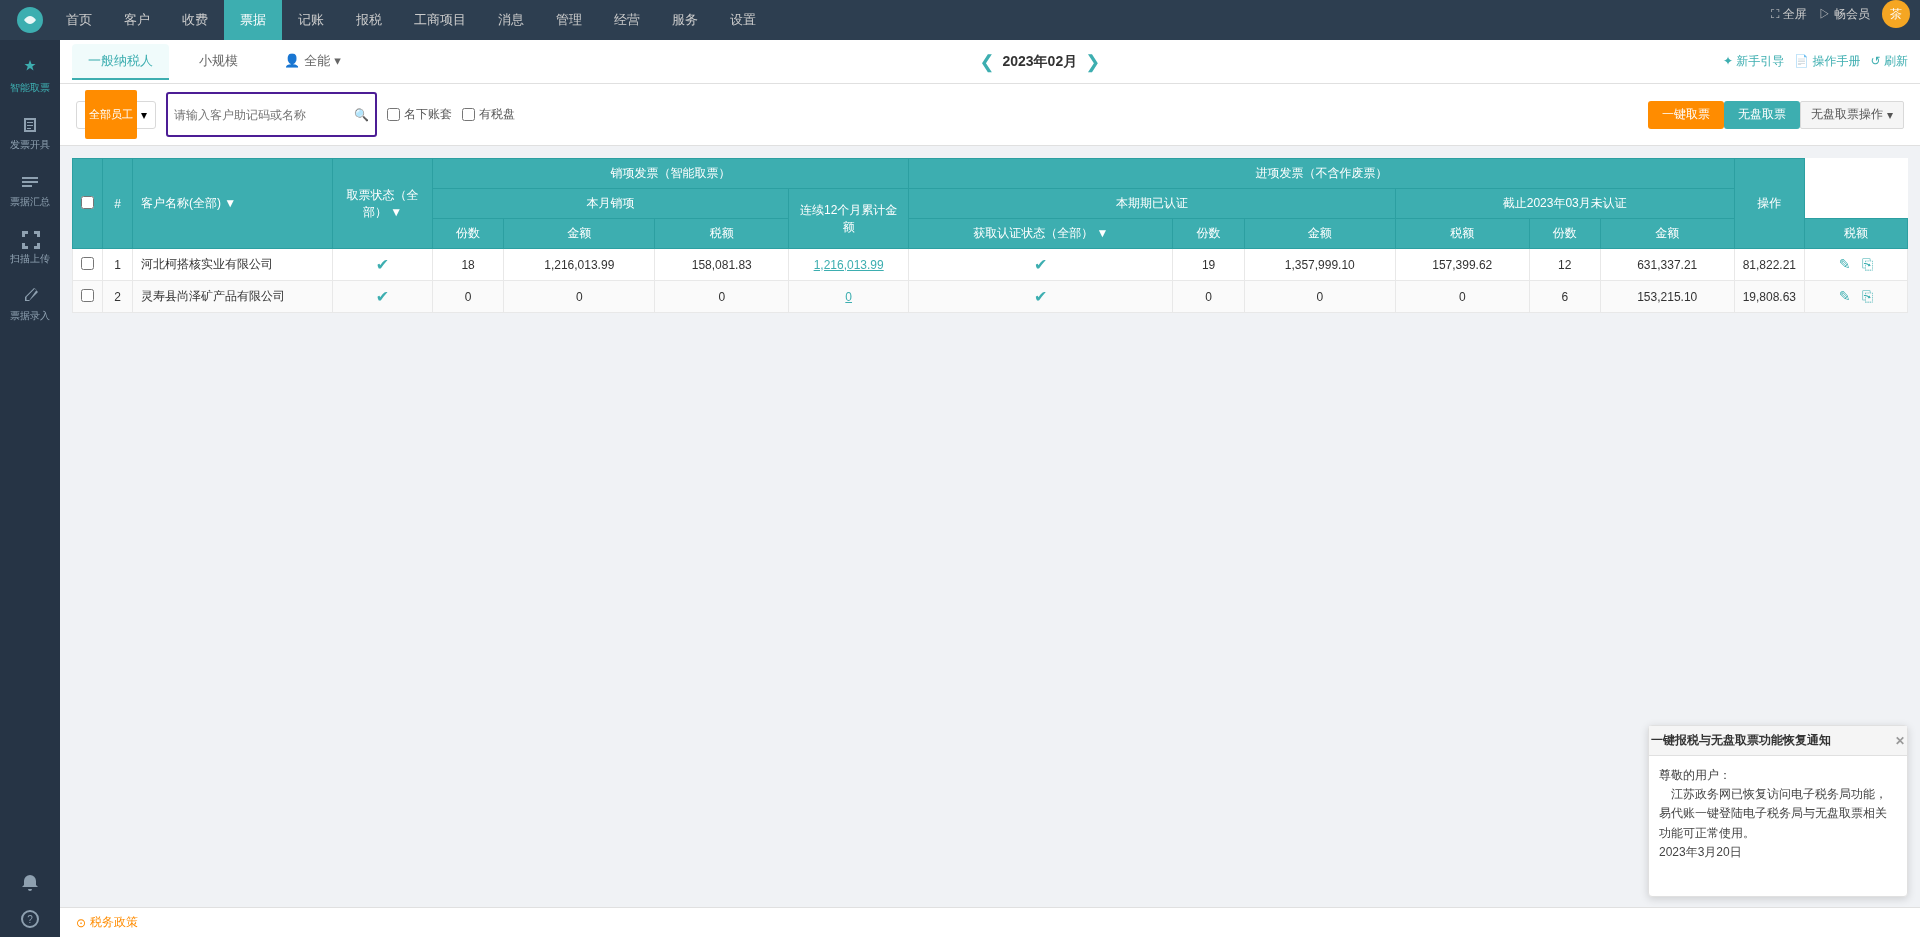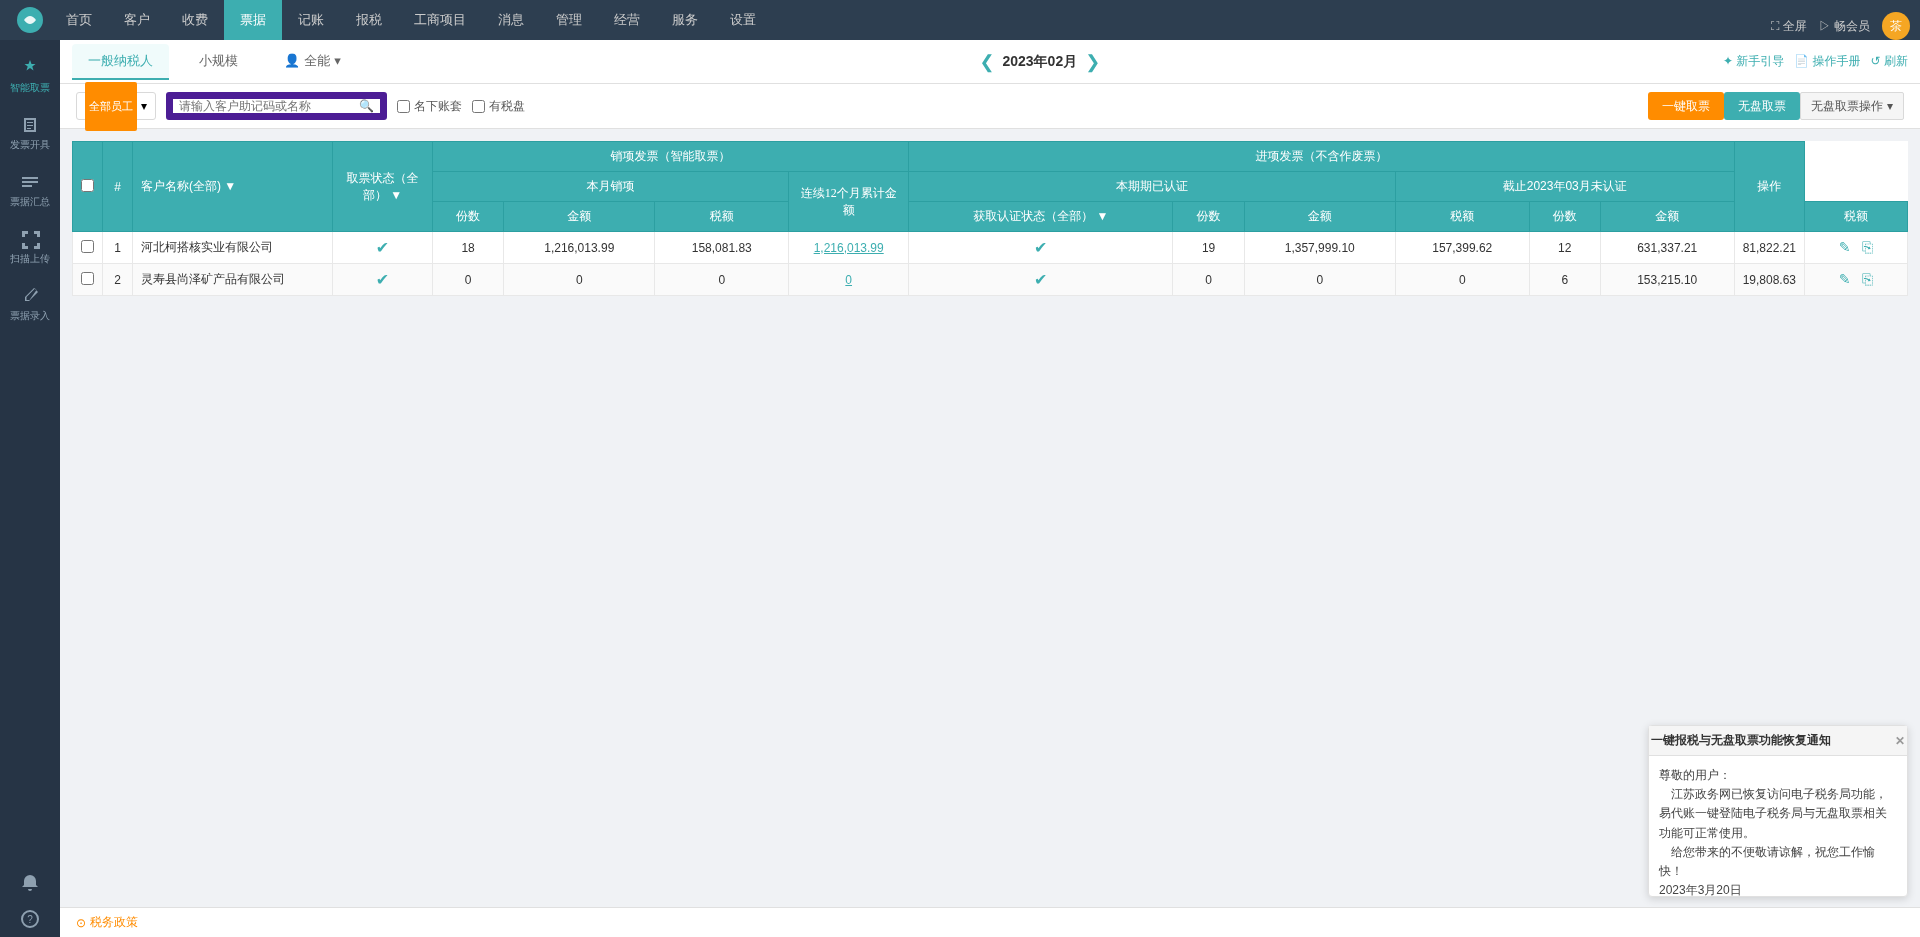--- a/index.html
+++ b/index.html
@@ -1,19 +1,19 @@
 <!DOCTYPE html>
 <html><head>
   <meta charset="utf-8">
   <style>
     * { margin: 0; padding: 0; box-sizing: border-box; }
     body { font-family: "Microsoft YaHei", "PingFang SC", sans-serif; font-size: 12px; background: #f5f5f5; width: 1920px; min-height: 937px; overflow-x: hidden; }
 
     
-    .top-nav { background: #2d3e50; height: 40px; display: flex; align-items: flex-end; padding: 0 10px; }
+    .top-nav { background: #2d3e50; height: 40px; display: flex; align-items: flex-start; padding: 0 10px; }
     .top-nav-logo { width: 40px; height: 40px; display: flex; align-items: center; justify-content: center; }
     .top-nav-logo svg { width: 28px; height: 28px; }
     .top-nav-items { display: flex; align-items: center; flex: 1; }
     .top-nav-item { color: #ccc; padding: 0 16px; height: 40px; display: flex; align-items: center; cursor: pointer; font-size: 13px; }
     .top-nav-item.active { background: #3daeb0; color: #fff; }
     .top-nav-right { display: flex; align-items: center; gap: 12px; color: #ccc; font-size: 12px; }
     .top-nav-right span { cursor: pointer; display: flex; align-items: center; gap: 3px; }
     .avatar { width: 28px; height: 28px; border-radius: 50%; background: #f5a623; display: flex; align-items: center; justify-content: center; color: #fff; font-size: 12px; }
 
     
@@ -28,21 +28,21 @@
     .main { flex: 1; background: #f0f2f5; overflow: auto; }
     .tab-item { padding: 8px 16px; cursor: pointer; font-size: 13px; color: #666; border-radius: 4px 4px 0 0; display: flex; align-items: center; gap: 4px; }
     .tab-item.active { color: #3daeb0; border-bottom: 2px solid #3daeb0; background: #f0fbfb; }
     .month-nav-btn { background: none; border: none; color: #3daeb0; cursor: pointer; font-size: 18px; }
     .month-text { font-size: 14px; color: #333; font-weight: bold; }
     .tab-action-link { color: #3daeb0; cursor: pointer; font-size: 12px; }
 
     
     .filter-bar { background: #fff; padding: 8px 16px; display: flex; align-items: center; gap: 10px; border-bottom: 1px solid #e0e0e0; }
     .filter-select { border: 1px solid #d9d9d9; border-radius: 3px; padding: 4px 8px; display: flex; align-items: center; gap: 4px; cursor: pointer; font-size: 12px; background: #fff; height: 28px; }
-    .filter-input-wrap { display: flex; align-items: center; border: 7px solid #4c1d95; border-radius: 3px; height: 28px; padding: 0 6px; background: #fff; }
+    .filter-input-wrap { display: flex; align-items: center; border: 2px solid #4c1d95; border-radius: 3px; height: 45px; padding: 0 6px; background: #fff; }
     .filter-input { border: none; outline: none; font-size: 12px; width: 180px; }
     .filter-check { display: flex; align-items: center; gap: 4px; cursor: pointer; color: #555; }
     .filter-btns { margin-left: auto; display: flex; gap: 0; }
     .btn-primary { background: #ff8c00; color: #fff; border: none; border-radius: 3px; padding: 4px 14px; cursor: pointer; font-size: 12px; height: 28px; }
     .btn-danger { background: #3daeb0; color: #fff; border: none; border-radius: 3px; padding: 4px 14px; cursor: pointer; font-size: 12px; height: 28px; }
     .btn-dropdown { background: #f5f5f5; border: 1px solid #d9d9d9; color: #555; border-radius: 2px; padding: 4px 10px; cursor: pointer; font-size: 12px; height: 28px; display: flex; align-items: center; gap: 4px; }
 
     
     .table-wrap { padding: 12px; }
     .data-table { width: 100%; border-collapse: collapse; background: #fff; }
@@ -215,21 +215,21 @@
             </th>
             <th rowspan="3" style="width:30px;">#</th>
             <th rowspan="3" style="width:200px;text-align:left;">客户名称(全部) ▼</th>
             <th rowspan="3" style="width:100px;">取票状态（全部） ▼</th>
             <th colspan="4">销项发票（智能取票）</th>
             <th colspan="6">进项发票（不含作废票）</th>
             <th rowspan="3" style="width:60px;">操作</th>
           </tr>
           <tr>
             <th colspan="3" class="sub-header">本月销项</th>
-            <th rowspan="2" class="sub-header" style="width:120px;font-family:Liberation Serif, serif;">连续12个月累计金额</th>
+            <th rowspan="2" class="sub-header" style="width:120px;">连续12个月累计金额</th>
             <th colspan="3" class="sub-header">本期期已认证</th>
             <th colspan="3" class="sub-header">截止2023年03月未认证</th>
           </tr>
           <tr>
             <th class="sub-header">份数</th>
             <th class="sub-header">金额</th>
             <th class="sub-header">税额</th>
             <th class="sub-header">获取认证状态（全部） ▼</th>
             <th class="sub-header">份数</th>
             <th class="sub-header">金额</th>
@@ -292,21 +292,20 @@
 
 <div class="notification-panel">
   <div class="notification-header">
     <span>一键报税与无盘取票功能恢复通知</span>
     <span class="notification-close">✕</span>
   </div>
   <div class="notification-scroll">
     <div class="notification-body">
       <p>尊敬的用户：</p>
       <p style="text-indent:1em;">江苏政务网已恢复访问电子税务局功能，易代账一键登陆电子税务局与无盘取票相关功能可正常使用。</p>
-      <p style="text-indent:1em;">给您带来的不便敬请谅解，祝您工作愉快！</p>
       <p>2023年3月20日</p>
     </div>
   </div>
 </div>
 
 <div class="tax-policy-bar">
   <span class="tax-icon">⊙</span>
   <span style="color:#ff8c00;cursor:pointer;">税务政策</span>
 </div>
 

